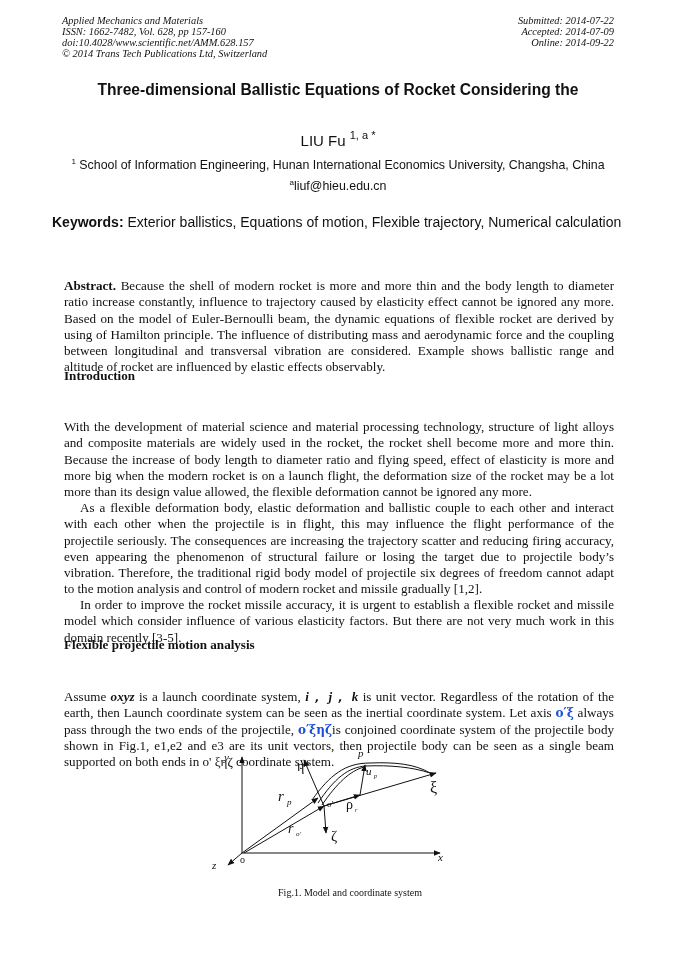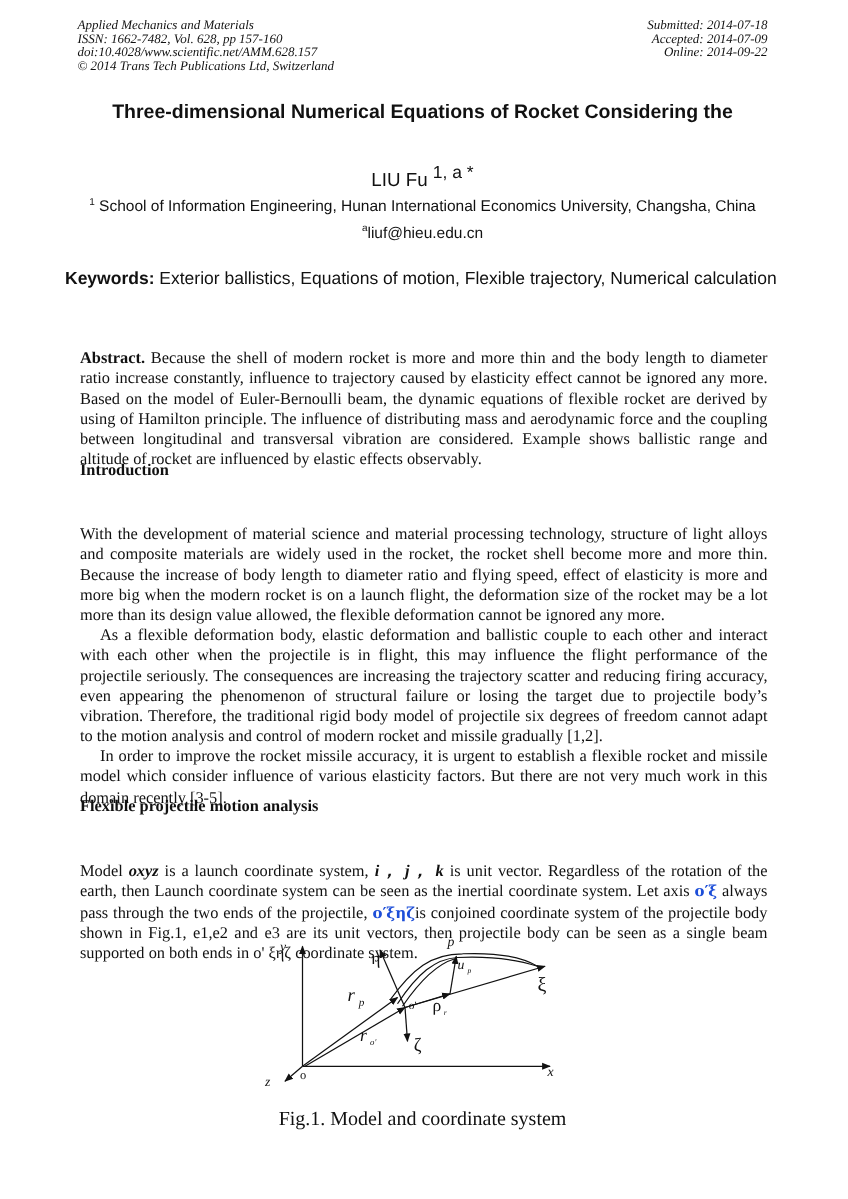--- a/index.html
+++ b/index.html
@@ -6,55 +6,55 @@
   body { width: 678px; height: 959px; position: relative; overflow: hidden; color: #111; }
   .serif { font-family: "Liberation Serif", "DejaVu Serif", serif; }
   .sans { font-family: "Liberation Sans", "DejaVu Sans", sans-serif; }
 
   .header-left { position: absolute; left: 62px; top: 15px; font-size: 10.4px; line-height: 11px; font-style: italic; }
   .header-right { position: absolute; right: 64px; top: 15px; font-size: 10.4px; line-height: 11px; font-style: italic; text-align: right; }
   .header-left div, .header-right div { white-space: nowrap; }
 
   .title { position: absolute; left: 62px; width: 552px; top: 80px; text-align: center; font-size: 15.6px; line-height: 20px; font-weight: bold; }
   .author { position: absolute; left: 62px; width: 552px; top: 129px; text-align: center; font-size: 15px; }
-  .author sup { font-size: 14px; vertical-align: 7px; text-align: right; }
+  .author sup { font-size: 11px; vertical-align: 7px; text-align: right; }
   .affil { position: absolute; left: 62px; width: 552px; top: 157px; text-align: center; font-size: 12.4px; white-space: nowrap; }
   .affil sup, .email sup { font-size: 8px; vertical-align: 5px; }
   .email { position: absolute; left: 62px; width: 552px; top: 178px; text-align: center; font-size: 12.4px; }
 
   .keywords { position: absolute; left: 52px; top: 214px; font-size: 14px; white-space: nowrap; }
   .keywords b { font-weight: bold; }
 
   .para { position: absolute; left: 64px; width: 550px; font-size: 13.1px; line-height: 16.3px; text-align: justify; margin-top: 28px; }
   .para b { font-weight: bold; }
   .indent { text-indent: 16px; }
   .section-head { position: absolute; left: 64px; font-size: 13.1px; font-weight: bold; }
   .greek-blue { color: #1d4ed8; font-weight: bold; font-family: "DejaVu Serif", serif; font-size: 12px; }
   .ital { font-style: italic; font-weight: bold; }
 
   .figure { position: absolute; left: 200px; top: 745px; width: 260px; height: 135px; }
-  .caption { position: absolute; left: 62px; width: 552px; top: 887px; text-align: center; font-size: 16px; }
+  .caption { position: absolute; left: 74px; width: 552px; top: 887px; text-align: center; font-size: 10px; }
 </style>
 </head>
 <body>
 
 <div class="header-left serif">
   <div>Applied Mechanics and Materials</div>
   <div>ISSN: 1662-7482, Vol. 628, pp 157-160</div>
   <div>doi:10.4028/www.scientific.net/AMM.628.157</div>
   <div>© 2014 Trans Tech Publications Ltd, Switzerland</div>
 </div>
 <div class="header-right serif">
-  <div>Submitted: 2014-07-18</div>
+  <div>Submitted: 2014-07-22</div>
   <div>Accepted: 2014-07-09</div>
   <div>Online: 2014-09-22</div>
 </div>
 
 <div class="title sans">
-  <div>Three-dimensional Numerical Equations of Rocket Considering the</div>
+  <div>Three-dimensional Ballistic Equations of Rocket Considering the</div>
 </div>
 
 <div class="author sans">
   <span>LIU Fu</span>
   <sup>1, a *</sup>
 </div>
 
 <div class="affil sans">
   <sup>1</sup>
   <span>School of Information Engineering, Hunan International Economics University, Changsha, China</span>
@@ -74,21 +74,21 @@
   <span>Because the shell of modern rocket is more and more thin and the body length to diameter ratio increase constantly, influence to trajectory caused by elasticity effect cannot be ignored any more. Based on the model of Euler-Bernoulli beam, the dynamic equations of flexible rocket are derived by using of Hamilton principle. The influence of distributing mass and aerodynamic force and the coupling between longitudinal and transversal vibration are considered. Example shows ballistic range and altitude of rocket are influenced by elastic effects observably.</span>
 </div>
 
 <div class="section-head serif" style="top:368px;">Introduction</div>
 <div class="para serif" style="top:391px;">With the development of material science and material processing technology, structure of light alloys and composite materials are widely used in the rocket, the rocket shell become more and more thin. Because the increase of body length to diameter ratio and flying speed, effect of elasticity is more and more big when the modern rocket is on a launch flight, the deformation size of the rocket may be a lot more than its design value allowed, the flexible deformation cannot be ignored any more.</div>
 <div class="para serif indent" style="top:472px;">As a flexible deformation body, elastic deformation and ballistic couple to each other and interact with each other when the projectile is in flight, this may influence the flight performance of the projectile seriously. The consequences are increasing the trajectory scatter and reducing firing accuracy, even appearing the phenomenon of structural failure or losing the target due to projectile body’s vibration. Therefore, the traditional rigid body model of projectile six degrees of freedom cannot adapt to the motion analysis and control of modern rocket and missile gradually [1,2].</div>
 <div class="para serif indent" style="top:569px;">In order to improve the rocket missile accuracy, it is urgent to establish a flexible rocket and missile model which consider influence of various elasticity factors. But there are not very much work in this domain recently [3-5].</div>
 
 <div class="section-head serif" style="top:637px;">Flexible projectile motion analysis</div>
 <div class="para serif" style="top:661px;">
-  <span>Model</span>
+  <span>Assume</span>
   <span class="ital">oxyz</span>
   <span>is a launch coordinate system,</span>
   <span class="ital">i， j， k</span>
   <span>is unit vector. Regardless of the rotation of the earth, then Launch coordinate system can be seen as the inertial coordinate system. Let axis</span>
   <span class="greek-blue">o′ξ</span>
   <span>always pass through the two ends of the projectile,</span>
   <span class="greek-blue">o′ξηζ</span><span>is conjoined coordinate system of the projectile body shown in Fig.1, e1,e2 and e3 are its unit vectors, then projectile body can be seen as a single beam supported on both ends in o' ξηζ coordinate system.</span>
 </div>
 
 <svg class="figure" viewBox="0 0 260 135" xmlns="http://www.w3.org/2000/svg">

